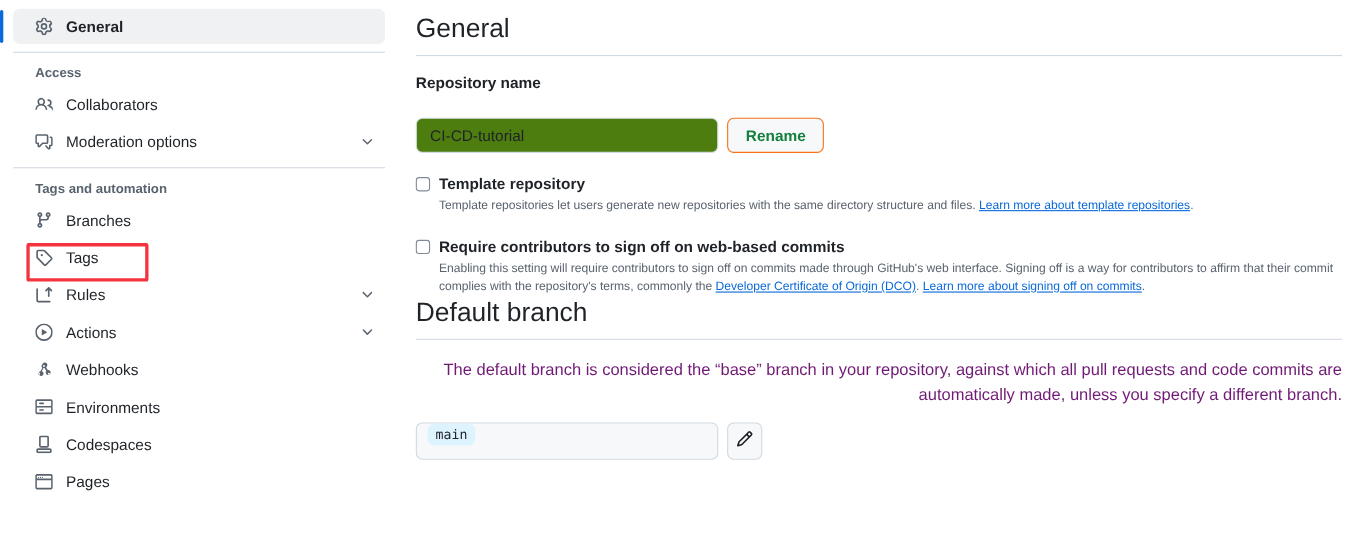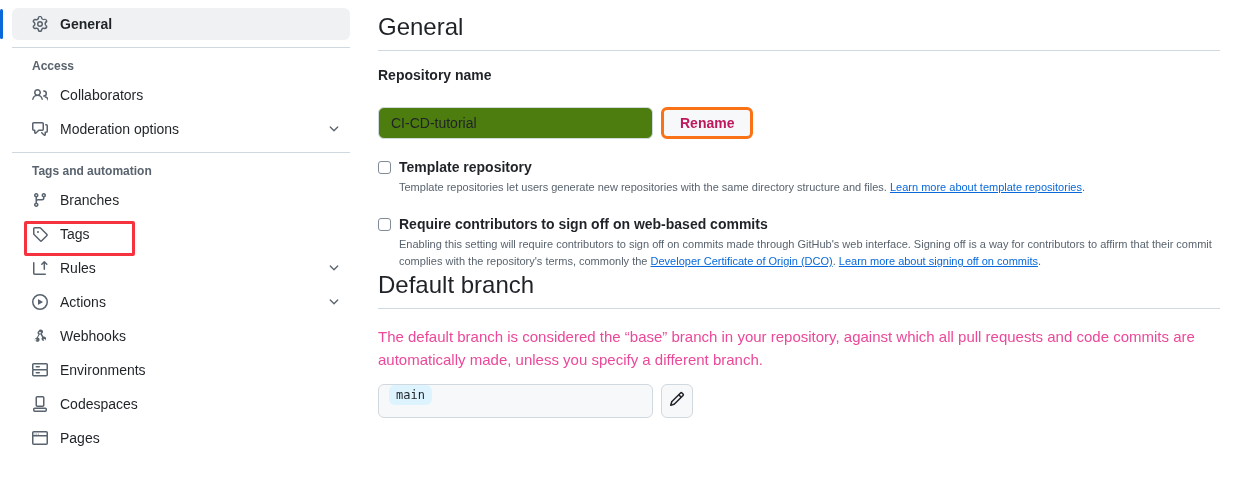--- a/index.html
+++ b/index.html
@@ -125,26 +125,26 @@
     background: #4d7c0f;
     font-size: 14px;
     color: #1f2328;
     padding: 0 12px;
     font-family: "Liberation Sans", sans-serif;
     display: flex;
     align-items: center;
   }
   .btn {
     height: 32px;
-    border: 3px solid #f97316;
+    border: 1px solid #f97316;
     border-radius: 6px;
     background: #f6f8fa;
     font-size: 14px;
     font-weight: 600;
-    color: #be185d;
+    color: #15803d;
     padding: 0 16px;
     cursor: pointer;
     font-family: "Liberation Sans", sans-serif;
     display: inline-flex;
     align-items: center;
     justify-content: center;
   }
   .check-block { margin-top: 18px; }
   .check-row {
     display: flex;
@@ -172,23 +172,24 @@
     margin-left: 21px;
     margin-top: 1px;
   }
   a.lnk {
     color: #0969da;
     text-decoration: underline;
   }
   .body-text {
     font-size: 15px;
     line-height: 1.55;
-    color: #ec4899;
+    color: #701a75;
     margin: 0 0 12px 0;
     max-width: 845px;
+    text-align: right;
   }
   .branch-input {
     width: 275px;
     height: 34px;
     border: 1px solid #d1d9e0;
     border-radius: 6px;
     background: #f6f8fa;
     display: flex;
     align-items: flex-start;
     padding: 0 10px;

